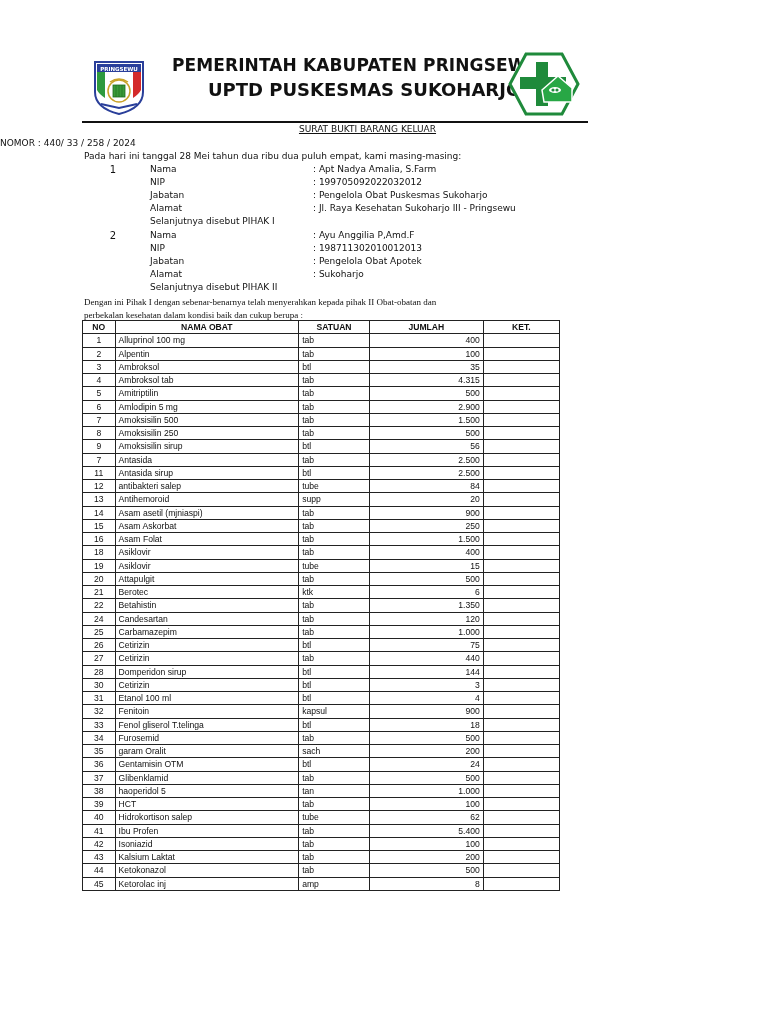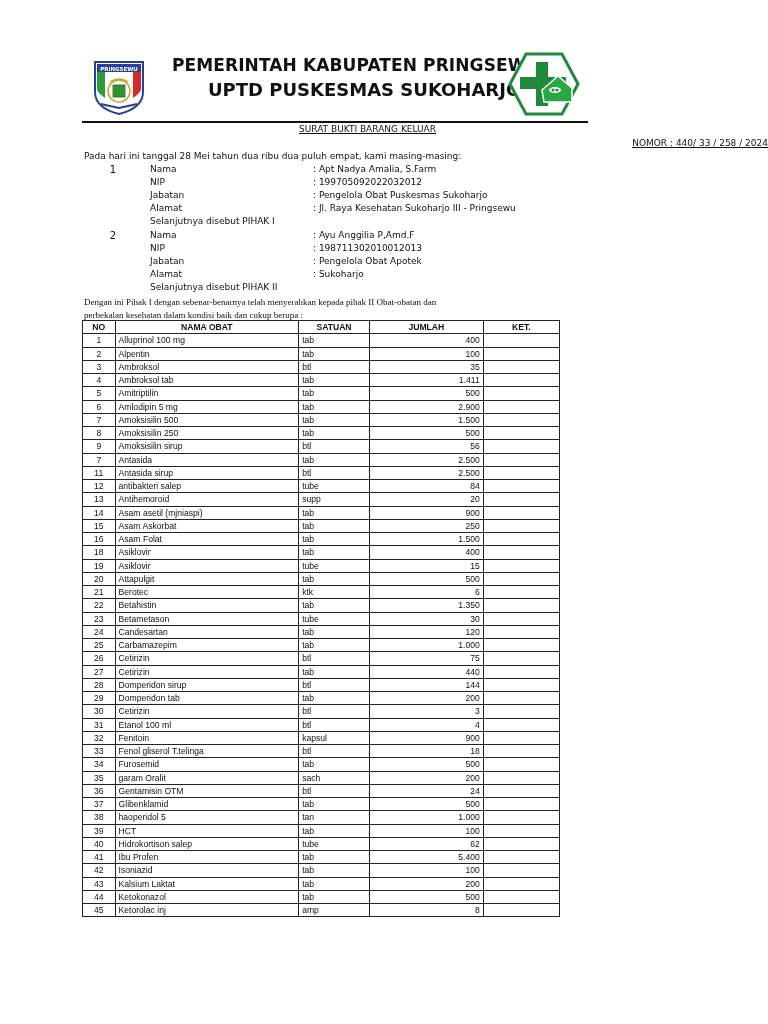--- a/index.html
+++ b/index.html
@@ -8,21 +8,21 @@
 
   
   .logo-left { position:absolute; left:91px; top:58px; width:56px; height:58px; }
   .logo-right { position:absolute; left:508px; top:52px; width:72px; height:64px; }
   .hdr-title { position:absolute; left:172px; top:55px; font-size:17px; font-weight:bold; letter-spacing:0.1px; white-space:nowrap; }
   .hdr-sub { position:absolute; left:208px; top:79px; font-size:18px; font-weight:bold; white-space:nowrap; }
   .hdr-addr { position:absolute; left:172px; top:95px; font-size:10.5px; font-weight:bold; white-space:nowrap; }
   .hdr-rule { position:absolute; left:82px; top:121px; width:506px; height:2px; background:#111; }
 
   .doc-title { position:absolute; left:0; width:735px; top:124px; text-align:center; font-size:9px; text-decoration:underline; }
-  .doc-number { position:absolute; left:0; width:768px; top:138px; text-align:right; font-size:9px;text-decoration:underline; }
+  .doc-number { position:absolute; left:0; width:768px; top:138px; text-align:left; font-size:9px; }
   .intro { position:absolute; left:84px; top:151px; font-size:9px; white-space:nowrap; }
 
   .party-row { position:absolute; left:0; font-size:9px; white-space:nowrap; height:13px; }
   .party-num { position:absolute; left:106px; width:10px; text-align:right; font-size:10px; }
   .party-label { position:absolute; left:118px;margin-left:32px; }
   .party-value { position:absolute; left:313px; }
 
   .statement { position:absolute; left:84px; top:296px; font-size:9px; line-height:13px; width:500px;font-family:Liberation Serif, serif; }
 
   
@@ -169,21 +169,21 @@
           <td class="no">3</td>
           <td class="name">Ambroksol</td>
           <td class="unit">btl</td>
           <td class="qty">35</td>
           <td class="ket"></td>
         </tr>
         <tr>
           <td class="no">4</td>
           <td class="name">Ambroksol tab</td>
           <td class="unit">tab</td>
-          <td class="qty">1.411</td>
+          <td class="qty">4.315</td>
           <td class="ket"></td>
         </tr>
         <tr class="thick">
           <td class="no">5</td>
           <td class="name">Amitriptilin</td>
           <td class="unit">tab</td>
           <td class="qty">500</td>
           <td class="ket"></td>
         </tr>
         <tr>
@@ -292,27 +292,20 @@
           <td class="ket"></td>
         </tr>
         <tr>
           <td class="no">22</td>
           <td class="name">Betahistin</td>
           <td class="unit">tab</td>
           <td class="qty">1.350</td>
           <td class="ket"></td>
         </tr>
         <tr>
-          <td class="no">23</td>
-          <td class="name">Betametason</td>
-          <td class="unit">tube</td>
-          <td class="qty">30</td>
-          <td class="ket"></td>
-        </tr>
-        <tr>
           <td class="no">24</td>
           <td class="name">Candesartan</td>
           <td class="unit">tab</td>
           <td class="qty">120</td>
           <td class="ket"></td>
         </tr>
         <tr>
           <td class="no">25</td>
           <td class="name">Carbamazepim</td>
           <td class="unit">tab</td>
@@ -331,27 +324,20 @@
           <td class="name">Cetirizin</td>
           <td class="unit">tab</td>
           <td class="qty">440</td>
           <td class="ket"></td>
         </tr>
         <tr>
           <td class="no">28</td>
           <td class="name">Domperidon sirup</td>
           <td class="unit">btl</td>
           <td class="qty">144</td>
-          <td class="ket"></td>
-        </tr>
-        <tr>
-          <td class="no">29</td>
-          <td class="name">Domperidon tab</td>
-          <td class="unit">tab</td>
-          <td class="qty">200</td>
           <td class="ket"></td>
         </tr>
         <tr>
           <td class="no">30</td>
           <td class="name">Cetirizin</td>
           <td class="unit">btl</td>
           <td class="qty">3</td>
           <td class="ket"></td>
         </tr>
         <tr>

